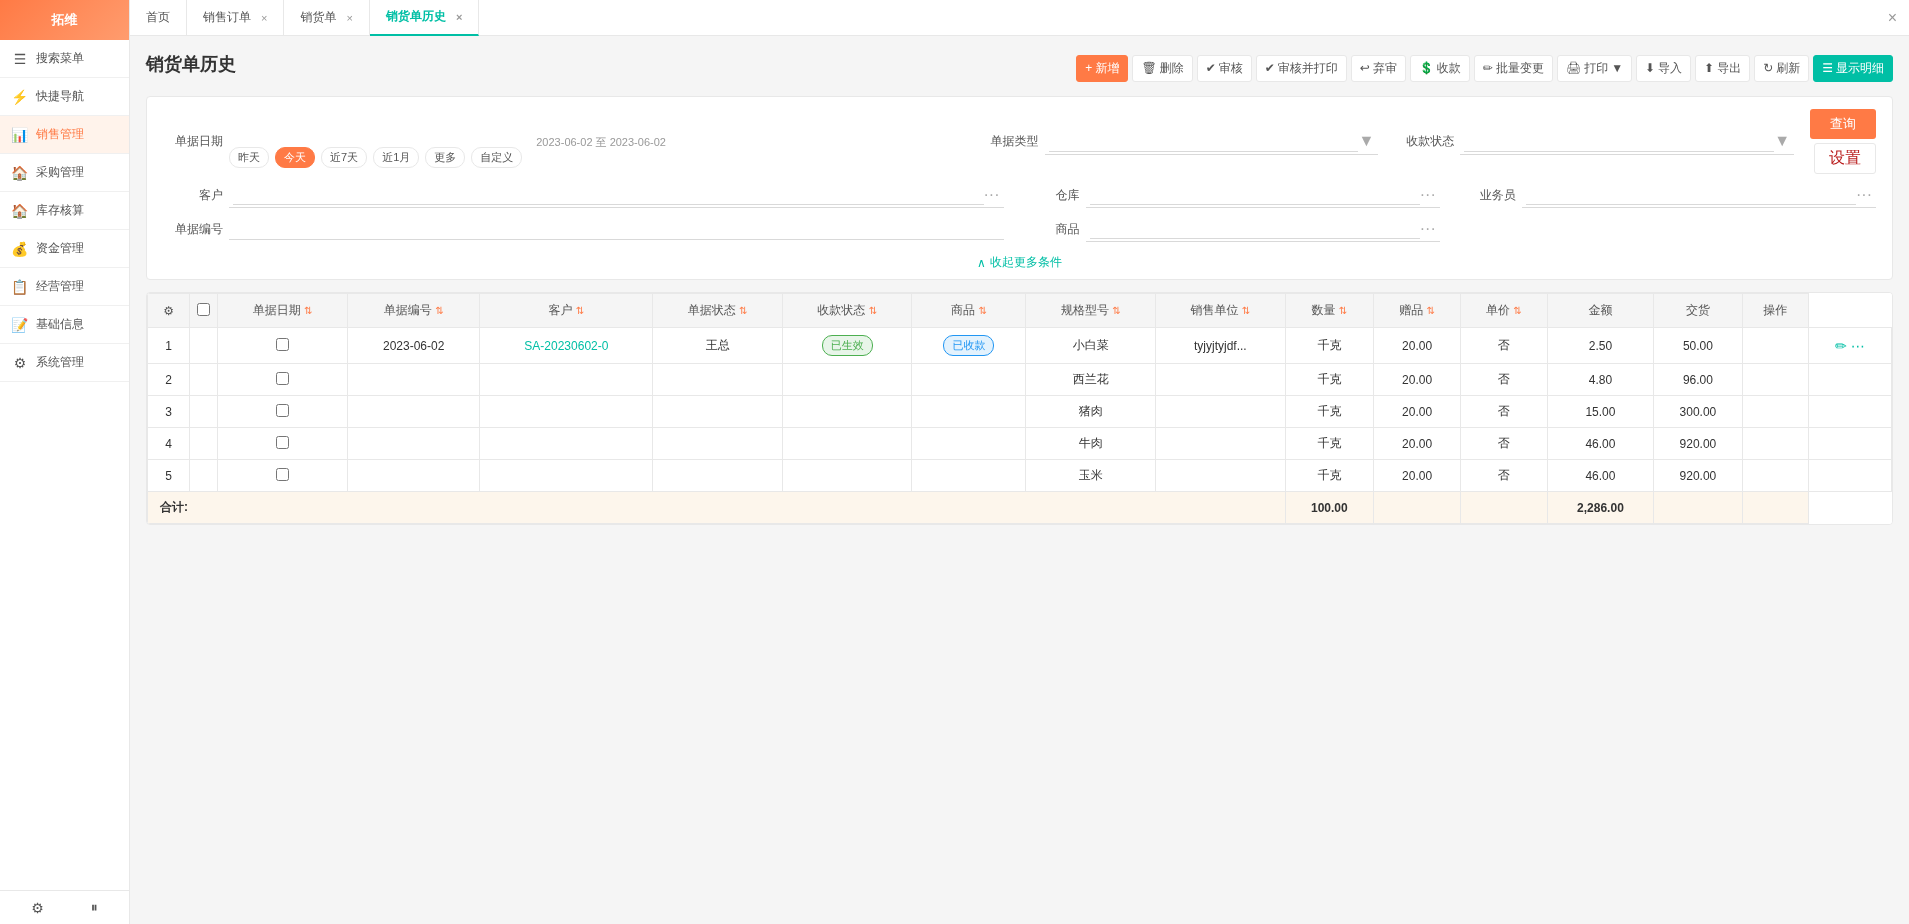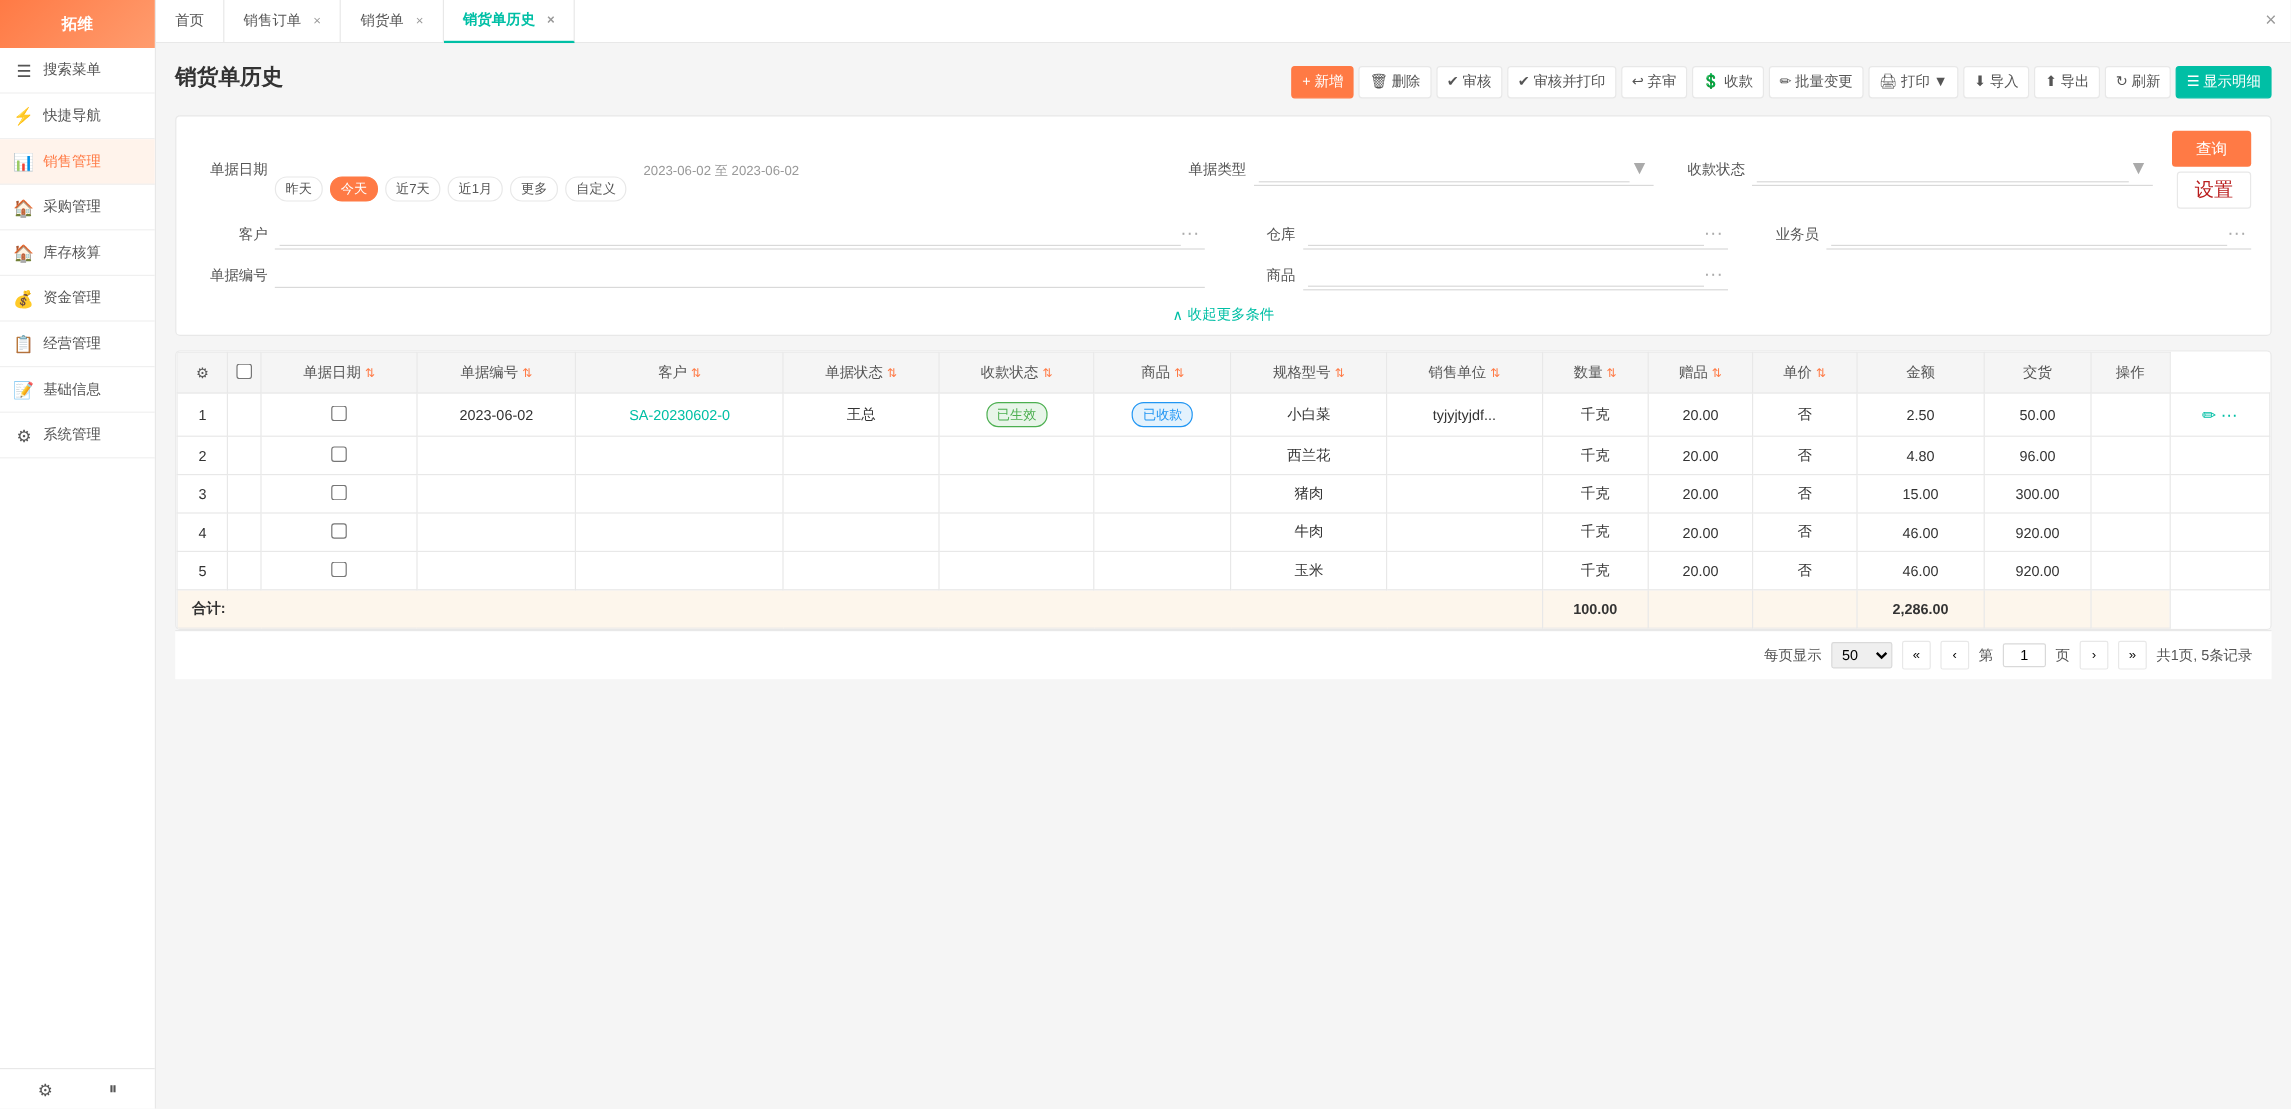--- a/index.html
+++ b/index.html
@@ -703,31 +703,15 @@
             <td></td>
             <td></td>
             <td>2,286.00</td>
             <td></td>
             <td></td>
           </tr>
         </tfoot>
       </table>
     </div>
 
-    <div class="pagination-bar">
-      <span>每页显示</span>
-      <select class="page-select">
-        <option>20</option>
-        <option selected="">50</option>
-        <option>100</option>
-      </select>
-      <button class="page-btn">«</button>
-      <button class="page-btn">‹</button>
-      <span>第</span>
-      <input type="text" class="page-input" value="1" style="">
-      <span>页</span>
-      <button class="page-btn">›</button>
-      <button class="page-btn">»</button>
-      <span>共1页, 5条记录</span>
-    </div>
 
   </div>
 </div>
 
 </body></html>

